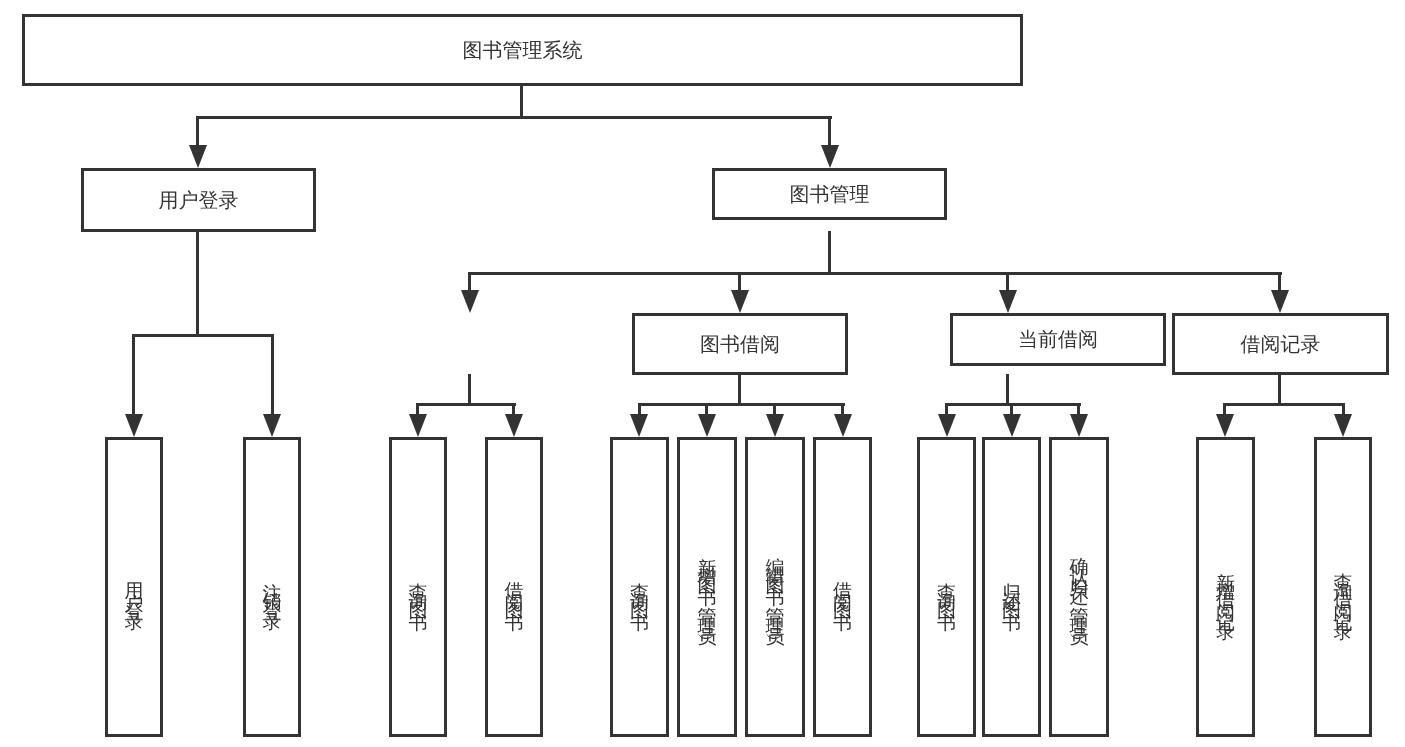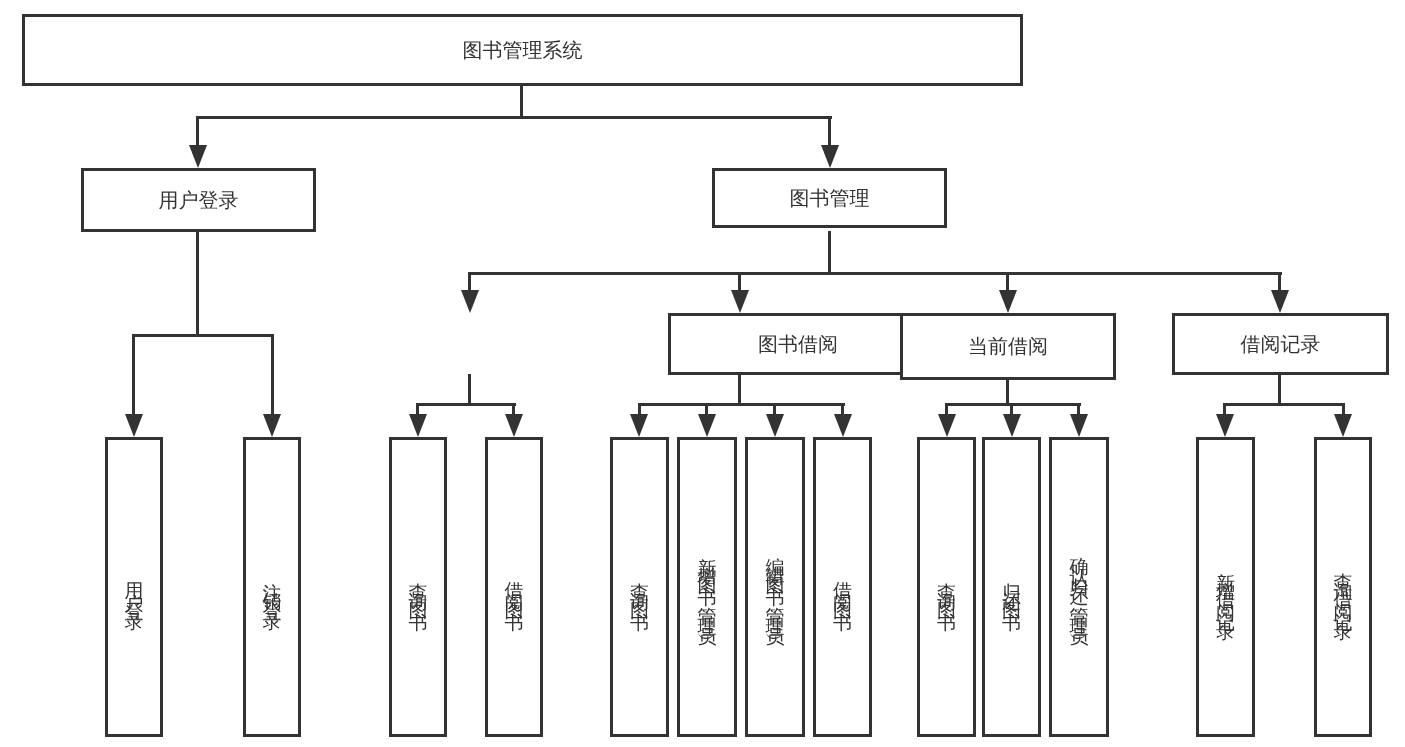--- a/index.html
+++ b/index.html
@@ -104,28 +104,28 @@
   <div class="arw" style="left:1216px;top:414px"></div>
   <div class="arw" style="left:1334px;top:414px"></div>
 
   <div class="box" style="left:22px;top:14px;width:1001px;height:72px">
     <span>图书管理系统</span>
   </div>
 
   <div class="box" style="left:81px;top:168px;width:235px;height:64px">
     <span>用户登录</span>
   </div>
-  <div class="box" style="left:712px;top:168px;width:235px;height:60px">
+  <div class="box" style="left:712px;top:168px;width:235px;height:52px">
     <span>图书管理</span>
   </div>
 
-  <div class="box" style="left:668px;top:313px;width:260px;height:62px">
+  <div class="box" style="left:632px;top:313px;width:216px;height:62px">
     <span>图书借阅</span>
   </div>
-  <div class="box" style="left:900px;top:313px;width:216px;height:67px">
+  <div class="box" style="left:950px;top:313px;width:216px;height:53px">
     <span>当前借阅</span>
   </div>
   <div class="box" style="left:1172px;top:313px;width:217px;height:62px">
     <span>借阅记录</span>
   </div>
 
   <div class="box vbox" style="left:105px;top:437px;width:58px;height:300px">
     <span>用户登录</span>
   </div>
   <div class="box vbox" style="left:243px;top:437px;width:58px;height:300px">

